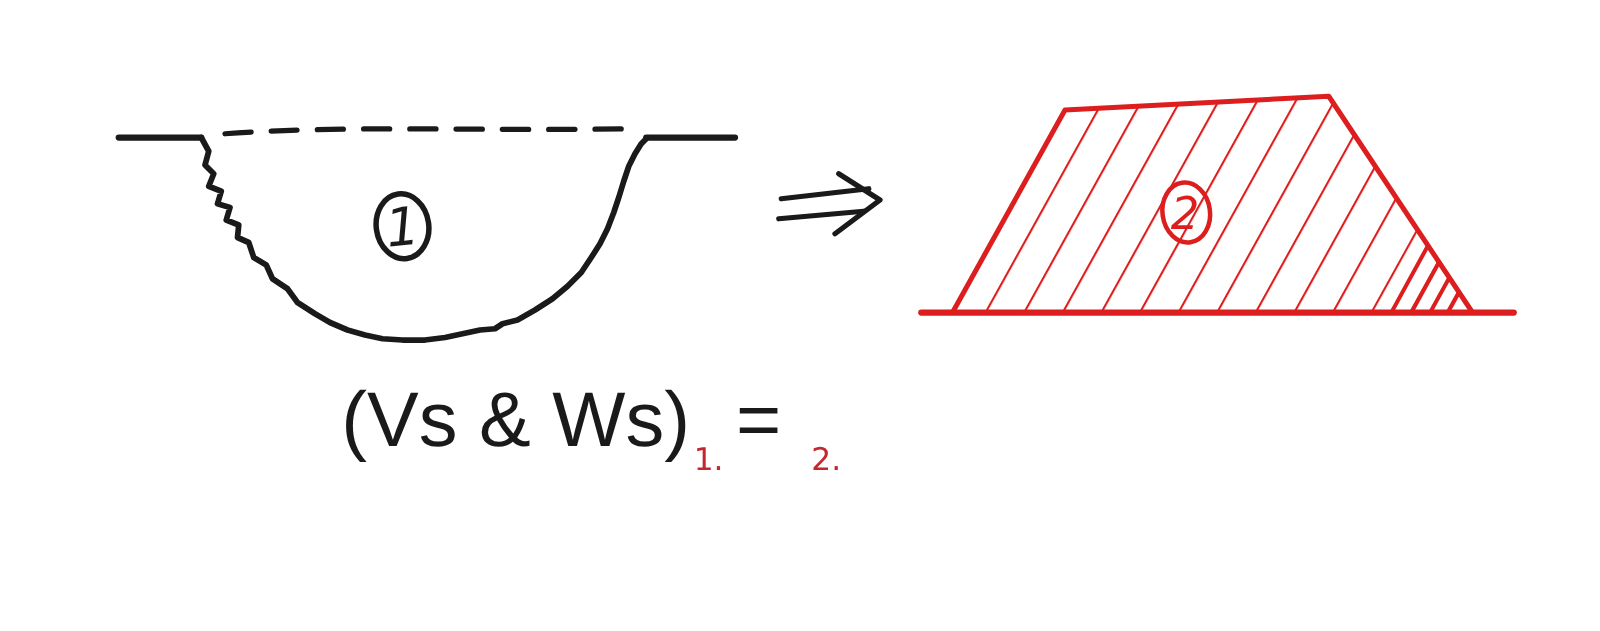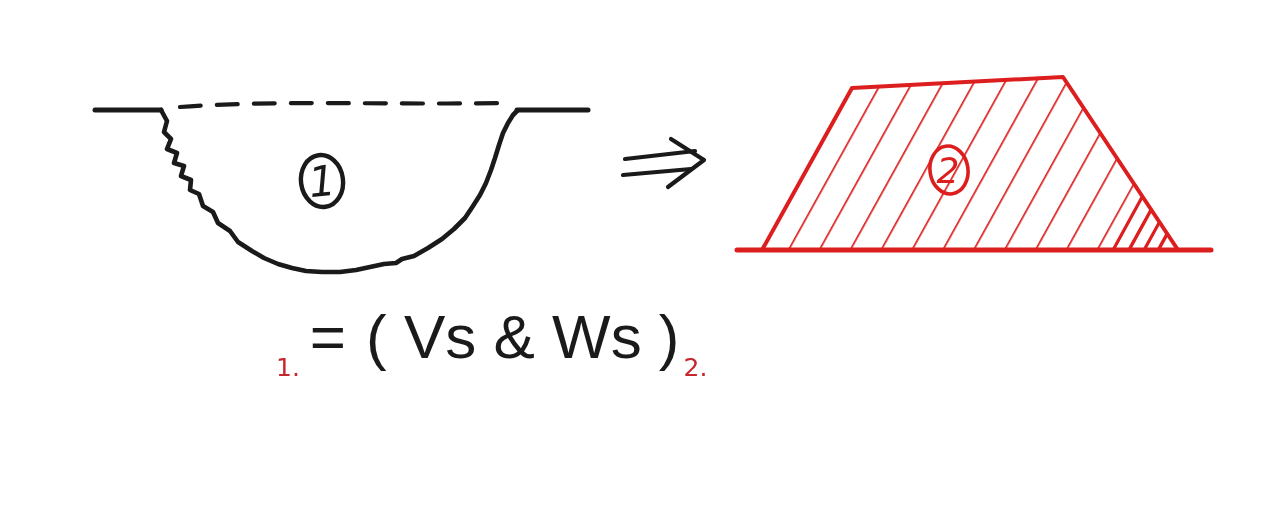--- a/index.html
+++ b/index.html
@@ -73,17 +73,17 @@
       <line class="red-stroke" stroke-width="3.2" x1="1143" y1="252" x2="1186" y2="174"></line>
       <line class="red-stroke" stroke-width="3.2" x1="1157" y1="252" x2="1198" y2="178"></line>
     </g>
     <polygon class="red-stroke" stroke-width="4" points="762,250 852,88 1063,77 1178,250" fill="none"></polygon>
     <ellipse fill="#ffffff" class="red-stroke" stroke-width="3.6" cx="949" cy="170" rx="19" ry="24" transform="rotate(-8 949 170)"></ellipse>
     <text class="red-fill label-num" x="948" y="183" font-size="36" text-anchor="middle">2</text>
   </g>
 </svg>
 
 <div class="equation">
+  <span class="eq-main">(Vs &amp; Ws)</span>
   <span class="eq-sub lhs">1.</span>
   <span class="eq-main eq-equals">=</span>
-  <span class="eq-main">( Vs &amp; Ws )</span>
   <span class="eq-sub rhs">2.</span>
 </div>
 
 </body></html>

